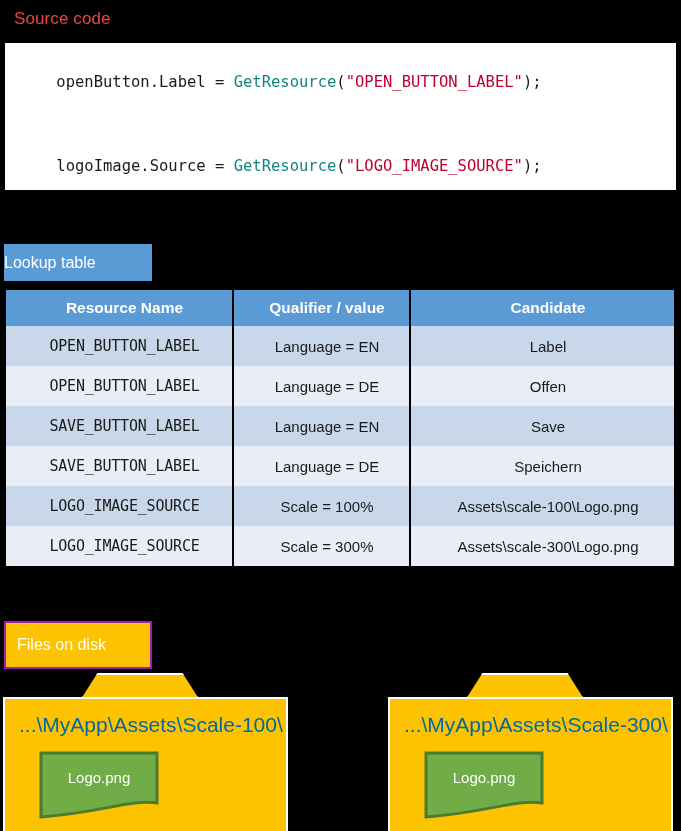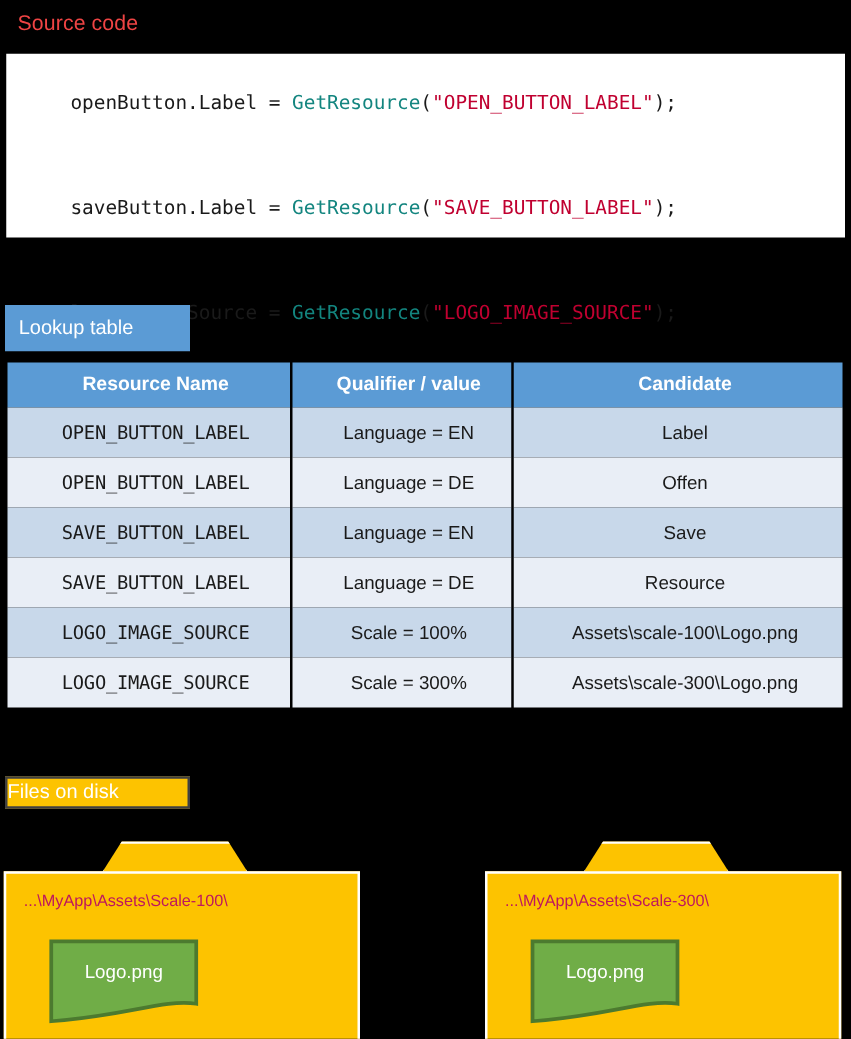--- a/index.html
+++ b/index.html
@@ -61,29 +61,29 @@
     color: #ffffff;
     font-size: 16px;
     white-space: nowrap;
   }
   .badge-lookup {
     left: 4px;
     top: 244px;
     width: 148px;
     height: 37px;
     background: #5b9bd5;
-    padding-left: 11px;
   }
   .badge-files {
     left: 4px;
     top: 621px;
     width: 148px;
-    height: 26px;
+    height: 48px;
     background: #fdc300;
-    border: 2px solid #404040;
+    border: 2px solid #a21caf;
+    padding-left: 11px;
   }
 
   
   .lookup-table {
     position: absolute;
     left: 4px;
     top: 290px;
     width: 672px;
     border-collapse: separate;
     border-spacing: 2px 0;
@@ -142,22 +142,22 @@
     width: 285px;
     height: 148px;
     background: #fdc300;
     border: 2px solid #ffffff;
     box-sizing: border-box;
   }
   .folder-path {
     position: absolute;
     left: 14px;
     top: 14px;
-    color: #be185d;
-    font-size: 13px;
+    color: #0369a1;
+    font-size: 21px;
     white-space: nowrap;
   }
   .doc-wrap {
     position: absolute;
     left: 34px;
     top: 52px;
     width: 120px;
     height: 68px;
   }
   .doc-wrap svg { display: block; }
@@ -177,23 +177,20 @@
   #folder-right { left: 388px; top: 673px; }
 </style>
 </head>
 <body>
 
 <div class="caption-plain">Source code</div>
 
 <div class="code-panel">
   <div class="code-line">
     <span class="tok-plain">openButton.Label = </span><span class="tok-fn">GetResource</span><span class="tok-plain">(</span><span class="tok-str">"OPEN_BUTTON_LABEL"</span><span class="tok-plain">);</span>
-  </div>
-  <div class="code-line">
-    <span class="tok-plain">saveButton.Label = </span><span class="tok-fn">GetResource</span><span class="tok-plain">(</span><span class="tok-str">"SAVE_BUTTON_LABEL"</span><span class="tok-plain">);</span>
   </div>
   <div class="code-line">
     <span class="tok-plain">logoImage.Source = </span><span class="tok-fn">GetResource</span><span class="tok-plain">(</span><span class="tok-str">"LOGO_IMAGE_SOURCE"</span><span class="tok-plain">);</span>
   </div>
 </div>
 
 <div class="badge badge-lookup">Lookup table</div>
 
 <table class="lookup-table">
   <colgroup>
@@ -220,21 +217,21 @@
       <td>Offen</td>
     </tr>
     <tr class="row-a">
       <td class="cell-mono">SAVE_BUTTON_LABEL</td>
       <td>Language = EN</td>
       <td>Save</td>
     </tr>
     <tr class="row-b">
       <td class="cell-mono">SAVE_BUTTON_LABEL</td>
       <td>Language = DE</td>
-      <td>Resource</td>
+      <td>Speichern</td>
     </tr>
     <tr class="row-a">
       <td class="cell-mono">LOGO_IMAGE_SOURCE</td>
       <td>Scale = 100%</td>
       <td>Assets\scale-100\Logo.png</td>
     </tr>
     <tr class="row-b">
       <td class="cell-mono">LOGO_IMAGE_SOURCE</td>
       <td>Scale = 300%</td>
       <td>Assets\scale-300\Logo.png</td>

